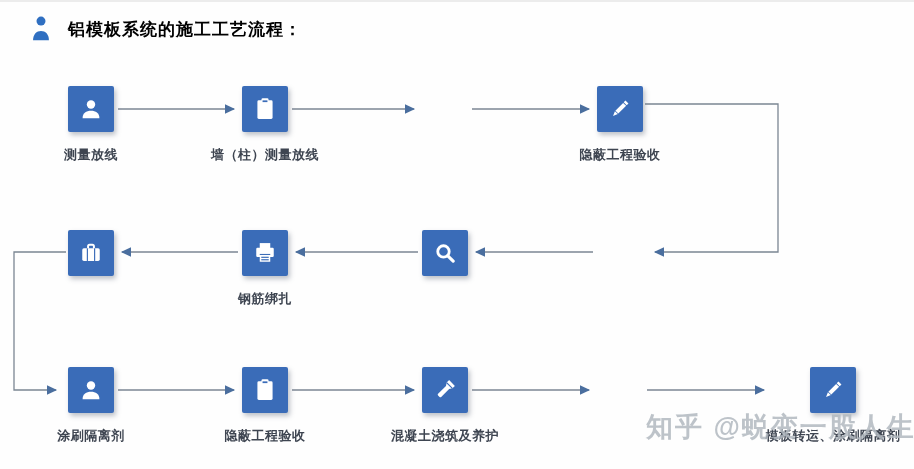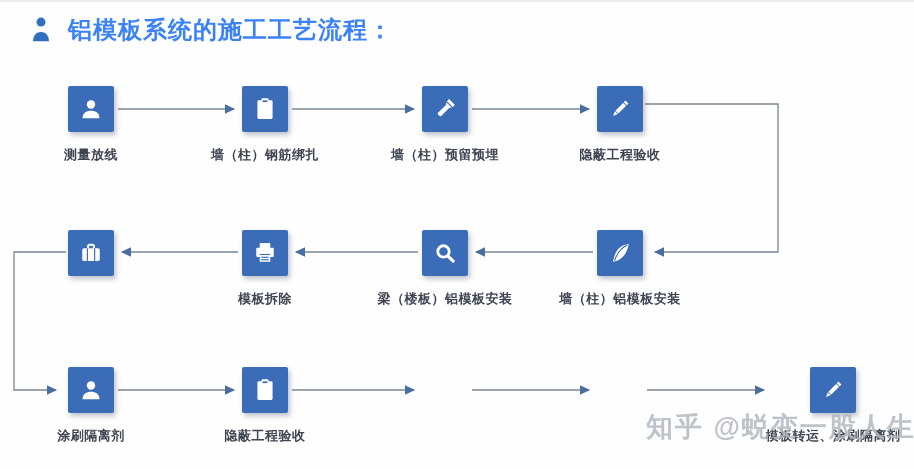--- a/index.html
+++ b/index.html
@@ -12,21 +12,21 @@
     overflow:hidden;
     font-family:"Liberation Sans","DejaVu Sans",sans-serif;
   }
   .header{
     position:absolute;left:28px;top:12px;
     display:flex;align-items:center;gap:14px;
   }
   .title-icon{width:26px;height:30px;color:#2f6fc1;}
   .title-icon svg{width:100%;height:100%;fill:#2f6fc1;}
   .page-title{
-    font-size:24px;font-weight:bold;color:#3b82f6;letter-spacing:1px;
+    font-size:17px;font-weight:bold;color:#000000;letter-spacing:1px;
   }
   .connectors{position:absolute;left:0;top:0;z-index:1;}
   .step{
     position:absolute;width:200px;z-index:2;
     display:flex;flex-direction:column;align-items:center;
   }
   .icon-box{
     width:46px;height:46px;background:#3a6cb8;border-radius:2px;
     display:flex;align-items:center;justify-content:center;
     box-shadow:2px 3px 5px rgba(110,120,135,.45);
@@ -143,91 +143,82 @@
         </svg>
       </div>
     <div class="step-label">测量放线</div>
   </div>
   <div class="step" style="left:165px;top:84px">
     <div class="icon-box">
         <svg viewBox="0 0 24 24">
           <use href="#sym-clipboard"></use>
         </svg>
       </div>
-    <div class="step-label">墙（柱）钢筋绑扎</div>
-  </div>
-  <div class="step" style="left:345px;top:84px">
+    <div class="step-label">墙（柱）测量放线</div>
+  </div>
+  <div class="step" style="left:520px;top:84px">
+    <div class="icon-box">
+        <svg viewBox="0 0 24 24">
+          <use href="#sym-pencil"></use>
+        </svg>
+      </div>
+    <div class="step-label">隐蔽工程验收</div>
+  </div>
+
+  <div class="step" style="left:-9px;top:228px">
+    <div class="icon-box">
+        <svg viewBox="0 0 24 24">
+          <use href="#sym-briefcase"></use>
+        </svg>
+      </div>
+  </div>
+  <div class="step" style="left:165px;top:228px">
+    <div class="icon-box">
+        <svg viewBox="0 0 24 24">
+          <use href="#sym-printer"></use>
+        </svg>
+      </div>
+    <div class="step-label">钢筋绑扎</div>
+  </div>
+  <div class="step" style="left:345px;top:228px">
+    <div class="icon-box">
+        <svg viewBox="0 0 24 24">
+          <use href="#sym-magnifier"></use>
+        </svg>
+      </div>
+  </div>
+
+  <div class="step" style="left:-9px;top:365px">
+    <div class="icon-box">
+        <svg viewBox="0 0 24 24">
+          <use href="#sym-person"></use>
+        </svg>
+      </div>
+    <div class="step-label">涂刷隔离剂</div>
+  </div>
+  <div class="step" style="left:165px;top:365px">
+    <div class="icon-box">
+        <svg viewBox="0 0 24 24">
+          <use href="#sym-clipboard"></use>
+        </svg>
+      </div>
+    <div class="step-label">隐蔽工程验收</div>
+  </div>
+  <div class="step" style="left:345px;top:365px">
     <div class="icon-box">
         <svg viewBox="0 0 24 24">
           <use href="#sym-flashlight"></use>
         </svg>
       </div>
-    <div class="step-label">墙（柱）预留预埋</div>
-  </div>
-  <div class="step" style="left:520px;top:84px">
+    <div class="step-label">混凝土浇筑及养护</div>
+  </div>
+  <div class="step" style="left:733px;top:365px">
     <div class="icon-box">
         <svg viewBox="0 0 24 24">
           <use href="#sym-pencil"></use>
         </svg>
       </div>
-    <div class="step-label">隐蔽工程验收</div>
-  </div>
-
-  <div class="step" style="left:-9px;top:228px">
-    <div class="icon-box">
-        <svg viewBox="0 0 24 24">
-          <use href="#sym-briefcase"></use>
-        </svg>
-      </div>
-  </div>
-  <div class="step" style="left:165px;top:228px">
-    <div class="icon-box">
-        <svg viewBox="0 0 24 24">
-          <use href="#sym-printer"></use>
-        </svg>
-      </div>
-    <div class="step-label">模板拆除</div>
-  </div>
-  <div class="step" style="left:345px;top:228px">
-    <div class="icon-box">
-        <svg viewBox="0 0 24 24">
-          <use href="#sym-magnifier"></use>
-        </svg>
-      </div>
-    <div class="step-label">梁（楼板）铝模板安装</div>
-  </div>
-  <div class="step" style="left:520px;top:228px">
-    <div class="icon-box">
-        <svg viewBox="0 0 24 24">
-          <use href="#sym-feather"></use>
-        </svg>
-      </div>
-    <div class="step-label">墙（柱）铝模板安装</div>
-  </div>
-
-  <div class="step" style="left:-9px;top:365px">
-    <div class="icon-box">
-        <svg viewBox="0 0 24 24">
-          <use href="#sym-person"></use>
-        </svg>
-      </div>
-    <div class="step-label">涂刷隔离剂</div>
-  </div>
-  <div class="step" style="left:165px;top:365px">
-    <div class="icon-box">
-        <svg viewBox="0 0 24 24">
-          <use href="#sym-clipboard"></use>
-        </svg>
-      </div>
-    <div class="step-label">隐蔽工程验收</div>
-  </div>
-  <div class="step" style="left:733px;top:365px">
-    <div class="icon-box">
-        <svg viewBox="0 0 24 24">
-          <use href="#sym-pencil"></use>
-        </svg>
-      </div>
     <div class="step-label">模板转运、涂刷隔离剂</div>
   </div>
 
   <div class="watermark">知乎 @蜕变一股人生</div>
 
 </div>
 
 </body></html>

